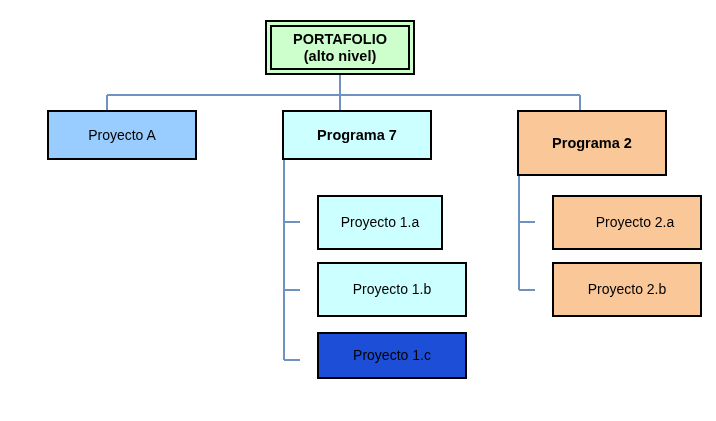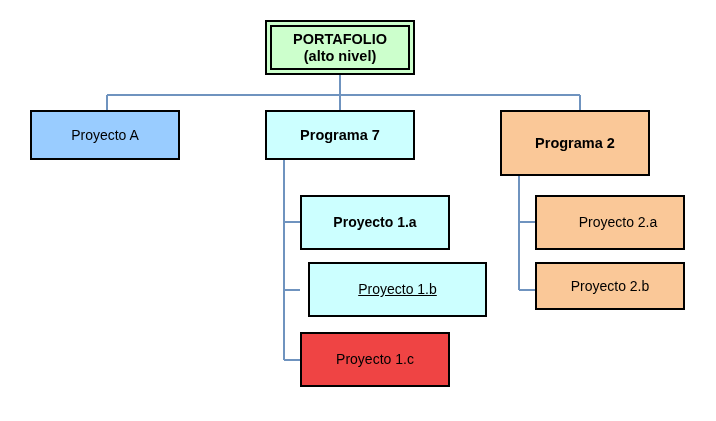--- a/index.html
+++ b/index.html
@@ -58,20 +58,21 @@
     border: 2px solid #000000;
     background: #ccffcc;
     display: flex;
     align-items: center;
     justify-content: center;
   }
   
   .node.box {
     border: 2px solid #15803d;
     font-size: 14px;
+    margin-left: 17px;
   }
   .node.bold {
     font-weight: bold;
     font-size: 14.5px;
   }
   .node.regular {
     font-weight: normal;
   }
 </style>
 </head>
@@ -112,33 +113,33 @@
   </div>
 
   <div class="node box bold" style="left: 265px; top: 110px; width: 150px; height: 50px; background: rgb(204, 255, 255); border-color: rgb(0, 0, 0);">
     <span class="node-label">Programa 7</span>
   </div>
 
   <div class="node box bold" style="left: 500px; top: 110px; width: 150px; height: 66px; background: rgb(250, 200, 152); border-color: rgb(0, 0, 0);">
     <span class="node-label">Programa 2</span>
   </div>
 
-  <div class="node box regular" style="left: 300px; top: 195px; width: 150px; height: 55px; background: rgb(204, 255, 255); border-color: rgb(0, 0, 0); font-weight: bold;">
+  <div class="node box regular" style="left: 300px; top: 195px; width: 126px; height: 55px; background: rgb(204, 255, 255); border-color: rgb(0, 0, 0);">
     <span class="node-label">Proyecto 1.a</span>
   </div>
 
-  <div class="node box regular" style="left: 308px; top: 262px; width: 179px; height: 55px; background: rgb(204, 255, 255); border-color: rgb(0, 0, 0); text-decoration: underline;">
+  <div class="node box regular" style="left: 300px; top: 262px; width: 150px; height: 55px; background: rgb(204, 255, 255); border-color: rgb(0, 0, 0);">
     <span class="node-label">Proyecto 1.b</span>
   </div>
 
-  <div class="node box regular" style="left: 300px; top: 332px; width: 150px; height: 55px; background: #ef4444; border-color: rgb(0, 0, 0); justify-content: center;">
+  <div class="node box regular" style="left: 300px; top: 332px; width: 150px; height: 47px; background: #1d4ed8; border-color: rgb(0, 0, 0); justify-content: center;">
     <span class="node-label">Proyecto 1.c</span>
   </div>
 
   <div class="node box regular" style="left: 535px; top: 195px; width: 150px; height: 55px; background: rgb(250, 200, 152); border-color: rgb(0, 0, 0); padding-left: 16px;">
     <span class="node-label">Proyecto 2.a</span>
   </div>
 
-  <div class="node box regular" style="left: 535px; top: 262px; width: 150px; height: 48px; background: rgb(250, 200, 152); border-color: rgb(0, 0, 0);">
+  <div class="node box regular" style="left: 535px; top: 262px; width: 150px; height: 55px; background: rgb(250, 200, 152); border-color: rgb(0, 0, 0);">
     <span class="node-label">Proyecto 2.b</span>
   </div>
 
 </div>
 
 </body></html>

